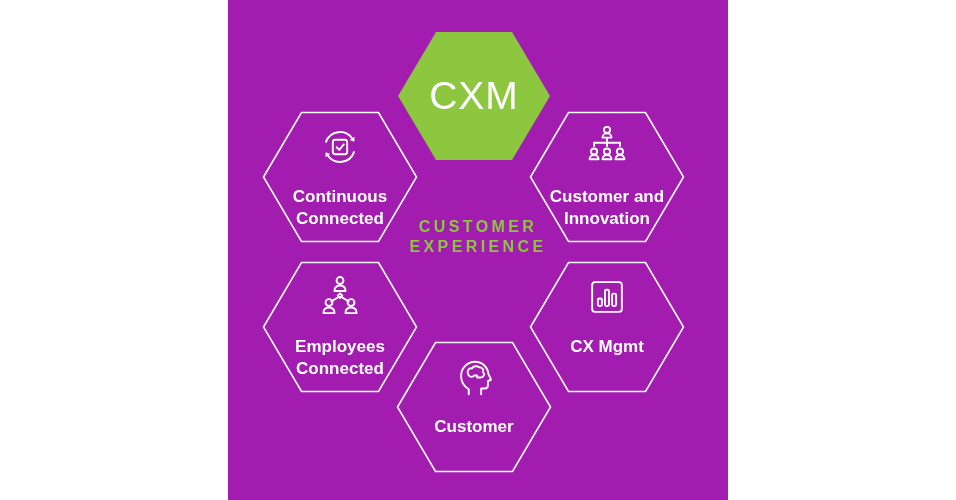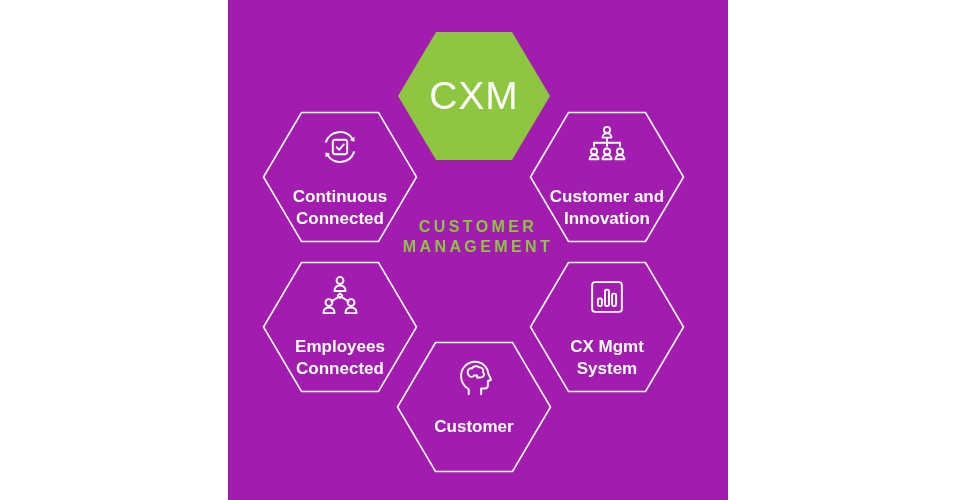--- a/index.html
+++ b/index.html
@@ -102,21 +102,21 @@
 
     <div class="hex hex-green pos-cxm">
       <svg class="hex-shape" width="152" height="128" viewBox="0 0 152 128">
         <polygon points="0,64 38,0 114,0 152,64 114,128 38,128" fill="#8dc63f"></polygon>
       </svg>
       <div class="cxm-label">CXM</div>
     </div>
 
     <div class="center-title">
       <div>CUSTOMER</div>
-      <div>MANAGEMENT</div>
+      <div>EXPERIENCE</div>
     </div>
 
     <div class="hex hex-node pos-ci">
       <svg class="hex-shape" width="156" height="132" viewBox="0 0 156 132">
         <polygon points="1.5,66 39.5,1.5 116.5,1.5 154.5,66 116.5,130.5 39.5,130.5" fill="none" stroke="#ffffff" stroke-width="1.6"></polygon>
       </svg>
       <svg class="hex-icon" viewBox="0 0 48 48" fill="none" stroke="#ffffff" stroke-width="2" stroke-linecap="round" stroke-linejoin="round">
         <path d="M 9.4 18.7 A 15.5 15.5 0 0 1 36.7 15.1"></path>
         <polygon points="39,18.4 39.2,13.4 34.2,16.8" fill="#ffffff" stroke="none"></polygon>
         <path d="M 38.6 29.3 A 15.5 15.5 0 0 1 11.3 32.9"></path>
@@ -181,21 +181,20 @@
         <polygon points="1.5,66 39.5,1.5 116.5,1.5 154.5,66 116.5,130.5 39.5,130.5" fill="none" stroke="#ffffff" stroke-width="1.6"></polygon>
       </svg>
       <svg class="hex-icon" viewBox="0 0 48 48" fill="none" stroke="#ffffff" stroke-width="2" stroke-linecap="round" stroke-linejoin="round">
         <rect x="8.5" y="8.5" width="31" height="31" rx="3"></rect>
         <rect x="14.5" y="25.5" width="4.2" height="8" rx="1.6"></rect>
         <rect x="21.9" y="16.5" width="4.2" height="17" rx="1.6"></rect>
         <rect x="29.3" y="20.5" width="4.2" height="13" rx="1.6"></rect>
       </svg>
       <div class="hex-label">
         <div>CX Mgmt</div>
-        <div>System</div>
       </div>
     </div>
 
     <div class="hex hex-node pos-cint">
       <svg class="hex-shape" width="156" height="132" viewBox="0 0 156 132">
         <polygon points="1.5,66 39.5,1.5 116.5,1.5 154.5,66 116.5,130.5 39.5,130.5" fill="none" stroke="#ffffff" stroke-width="1.6"></polygon>
       </svg>
       <svg class="hex-icon" viewBox="0 0 48 48" fill="none" stroke="#ffffff" stroke-width="2" stroke-linecap="round" stroke-linejoin="round">
         <path d="M 18.5 42 L 18.5 36.8 C 13.5 33.8 10.5 28.8 10.5 23 C 10.5 14.8 17 8 25 8 C 32.5 8 38.3 13.5 39 20.8 L 41.5 26 C 41.8 26.6 41.5 27.2 40.8 27.4 L 38.5 28.2 L 38.5 32.5 C 38.5 34.5 37 36 35 36 L 31.5 36 L 31.5 42"></path>
         <path d="M 18 21.5 C 16 18 18.5 14.5 22 15 C 23 12.5 27.5 12 29.5 14 C 32.5 13.5 34.5 16.5 33.5 19 C 35.5 21 34 24.5 31 24.5 L 27.2 24.5 L 27.2 22.4 L 24 22.4 C 23 24.6 19.5 24.4 18 21.5 Z"></path>

